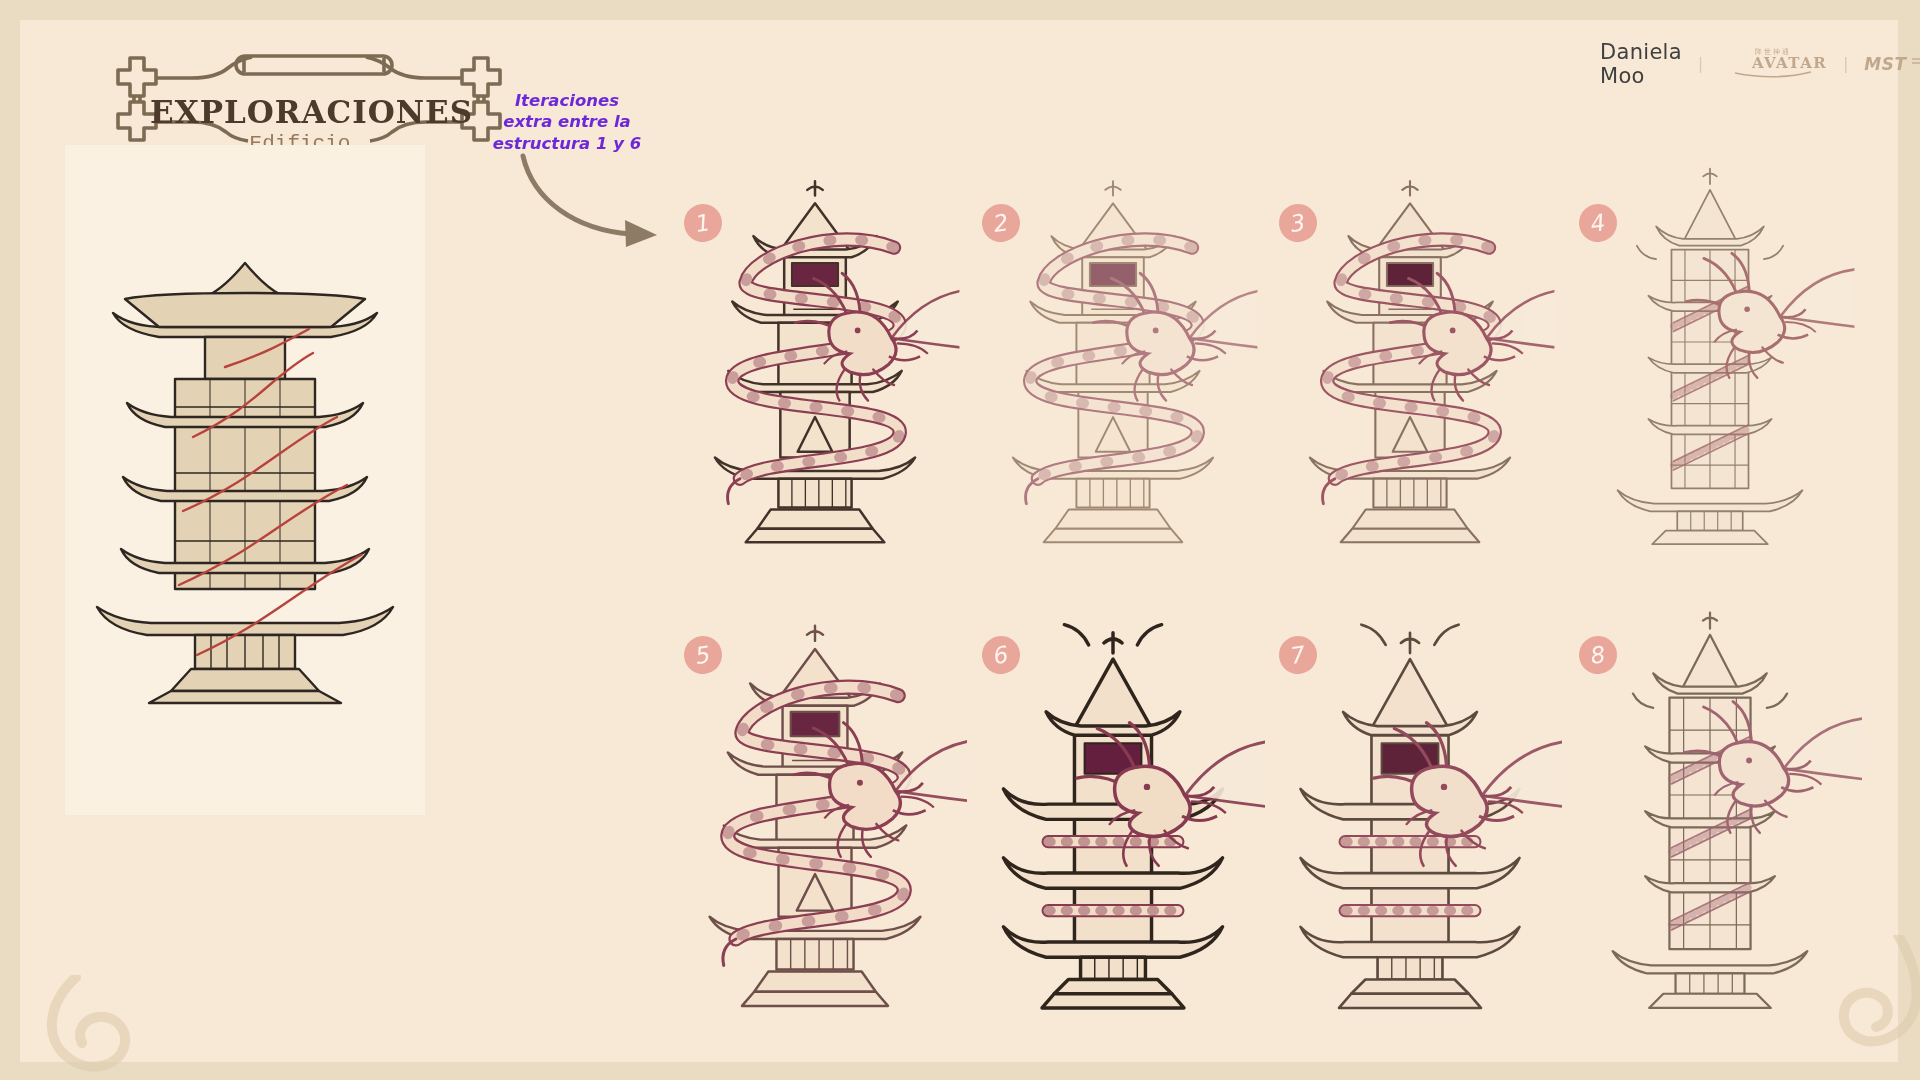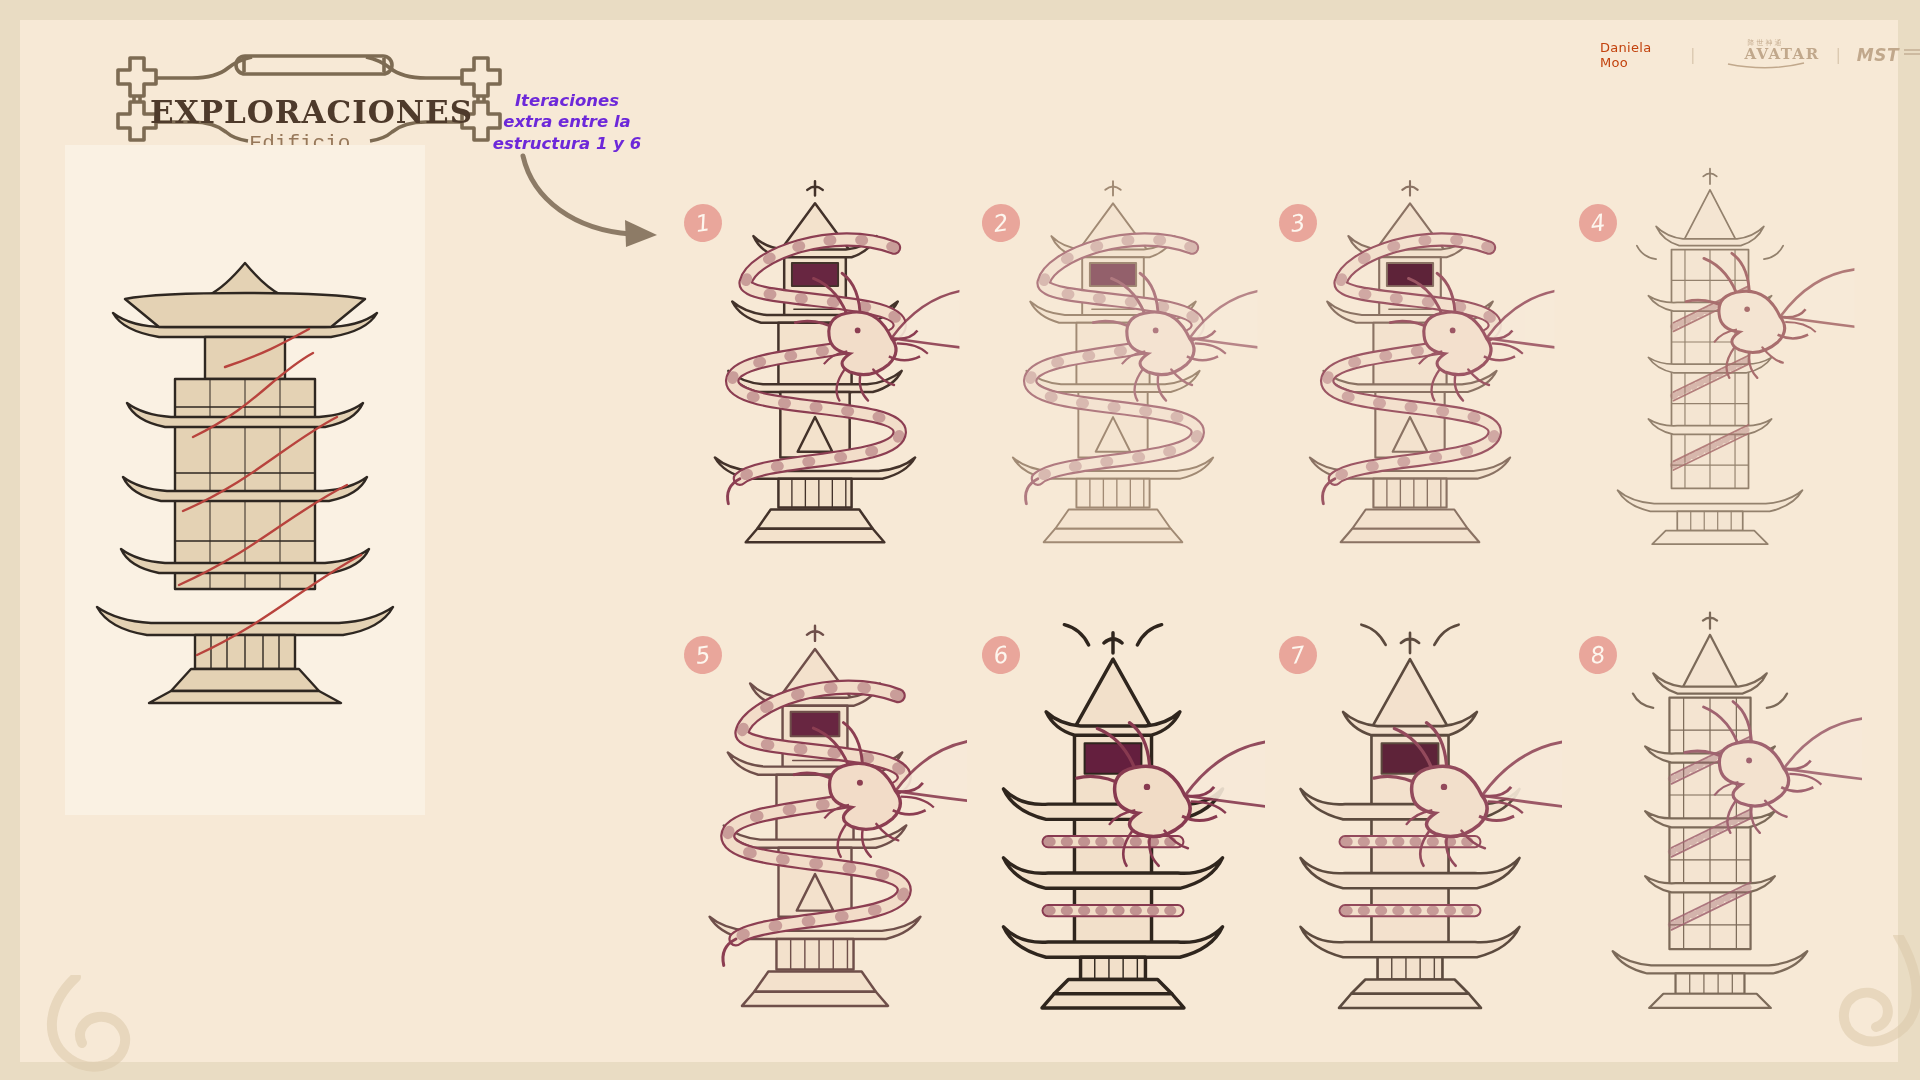--- a/index.html
+++ b/index.html
@@ -8,21 +8,21 @@
   .panel{position:absolute;left:20px;top:20px;right:22px;bottom:18px;background:#f7e9d6;}
   
   .title-frame{position:absolute;left:88px;top:42px;width:420px;height:130px;}
   .title-text{position:absolute;left:150px;top:94px;width:300px;text-align:center;
               font-family:"DejaVu Serif",serif;font-weight:700;font-size:31px;
               letter-spacing:1px;color:#4e3a2b;}
   .subtitle-text{position:absolute;left:150px;top:132px;width:300px;text-align:center;
               font-family:Liberation Mono, monospace;font-size:21px;color:#97785a;}
   
   .credits{position:absolute;left:1600px;top:40px;display:flex;align-items:center;gap:16px;}
-  .artist{font-size:13px;color:#c2410c;letter-spacing:.3px;}
+  .artist{font-size:21px;color:#404040;letter-spacing:.3px;}
   .cred-sep{color:#d9c7ae;font-size:15px;}
   .avatar-logo{display:flex;flex-direction:column;align-items:center;line-height:1;}
   .avatar-cjk{font-size:7px;color:#c4ab8e;letter-spacing:2px;}
   .avatar-word{font-family:"DejaVu Serif",serif;font-weight:700;font-size:15px;
                letter-spacing:1.5px;color:#c1a88c;margin-left:33px;}
   .mst{display:flex;align-items:flex-start;gap:5px;}
   .mst-word{font-size:17px;font-style:italic;font-weight:800;color:#c1a88c;letter-spacing:.5px;}
   .fineprint{display:flex;flex-direction:column;gap:2px;margin-top:4px;}
   .fineprint span{display:block;width:16px;height:2px;background:#cdbaa0;}
   

